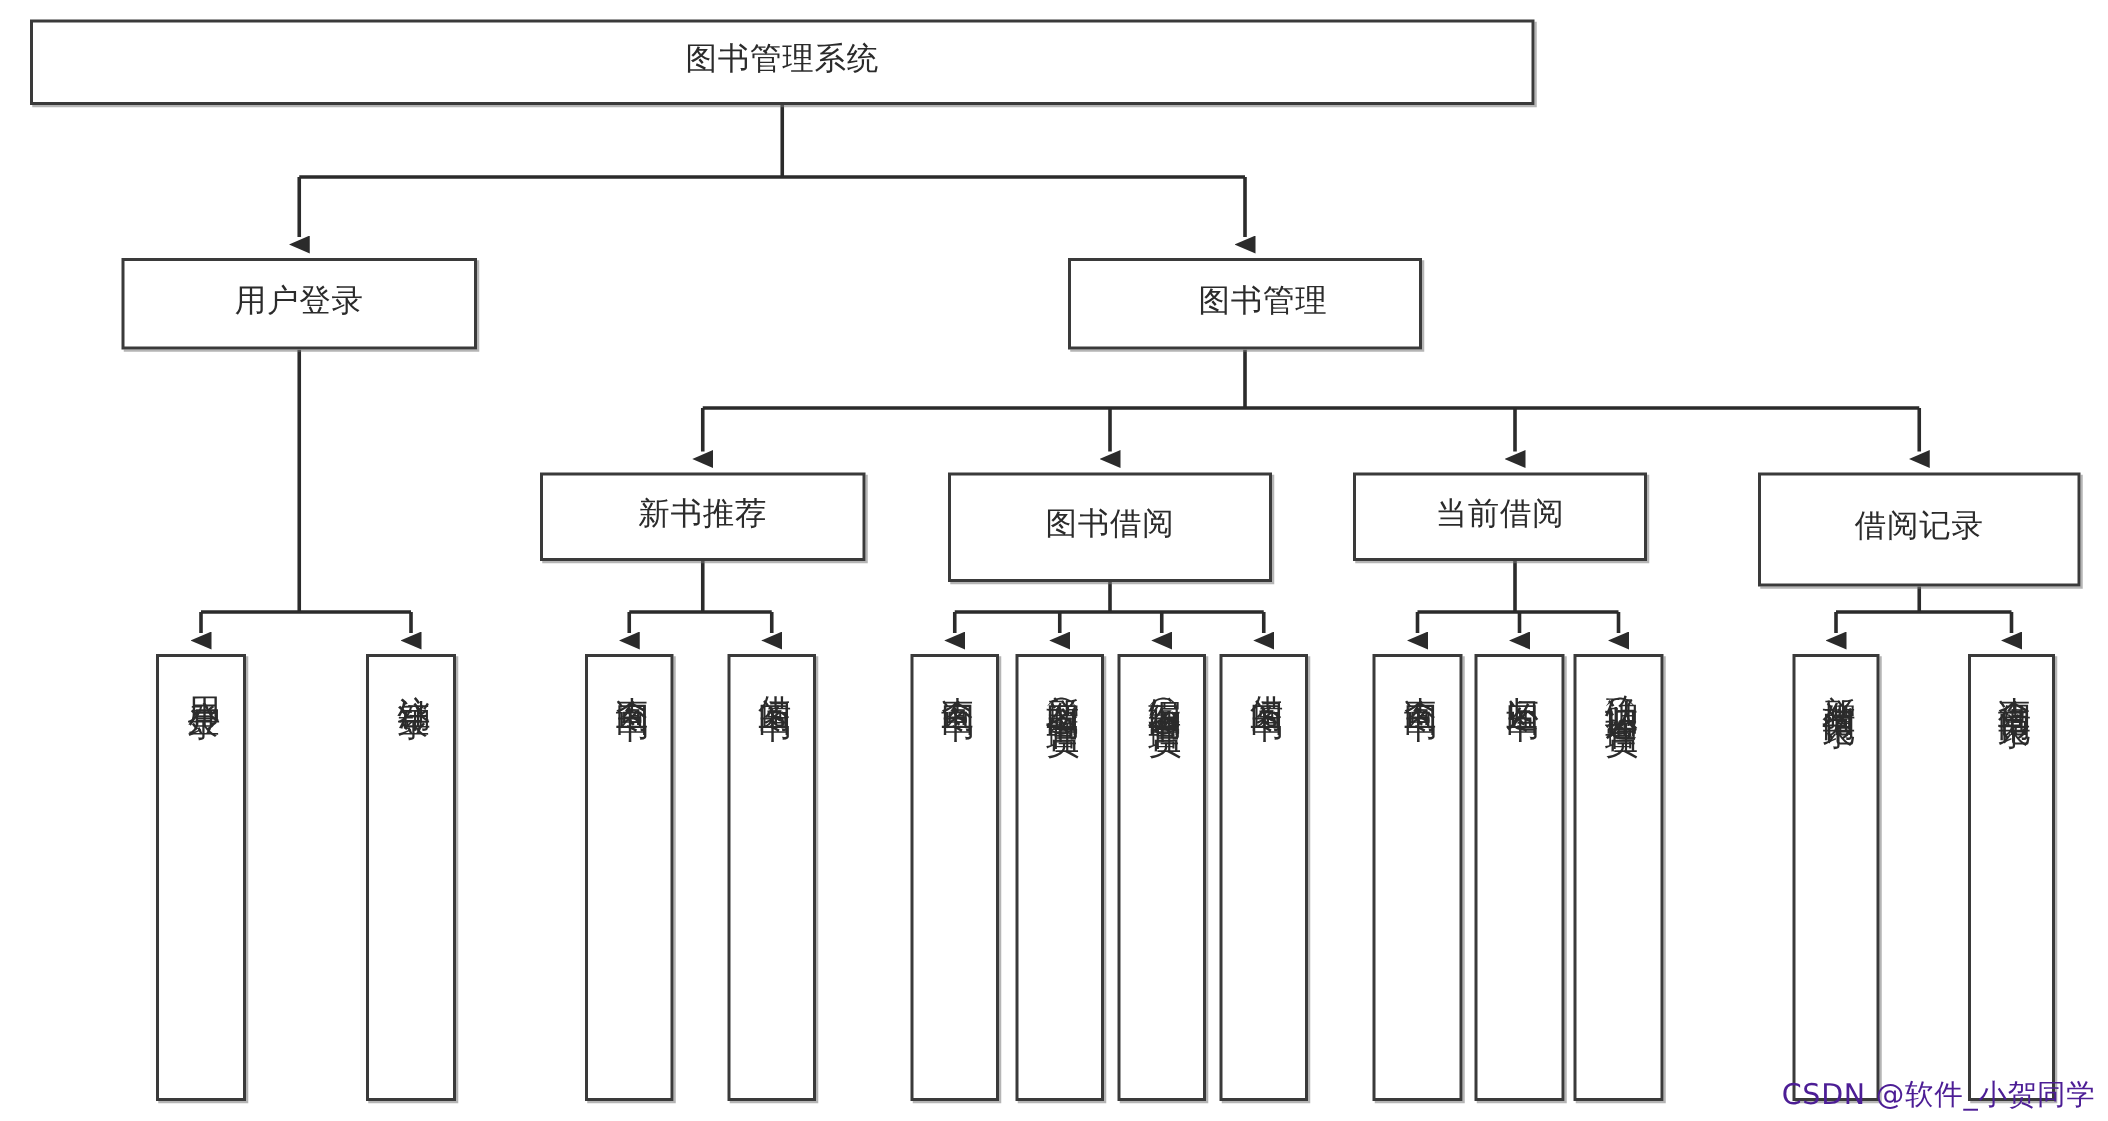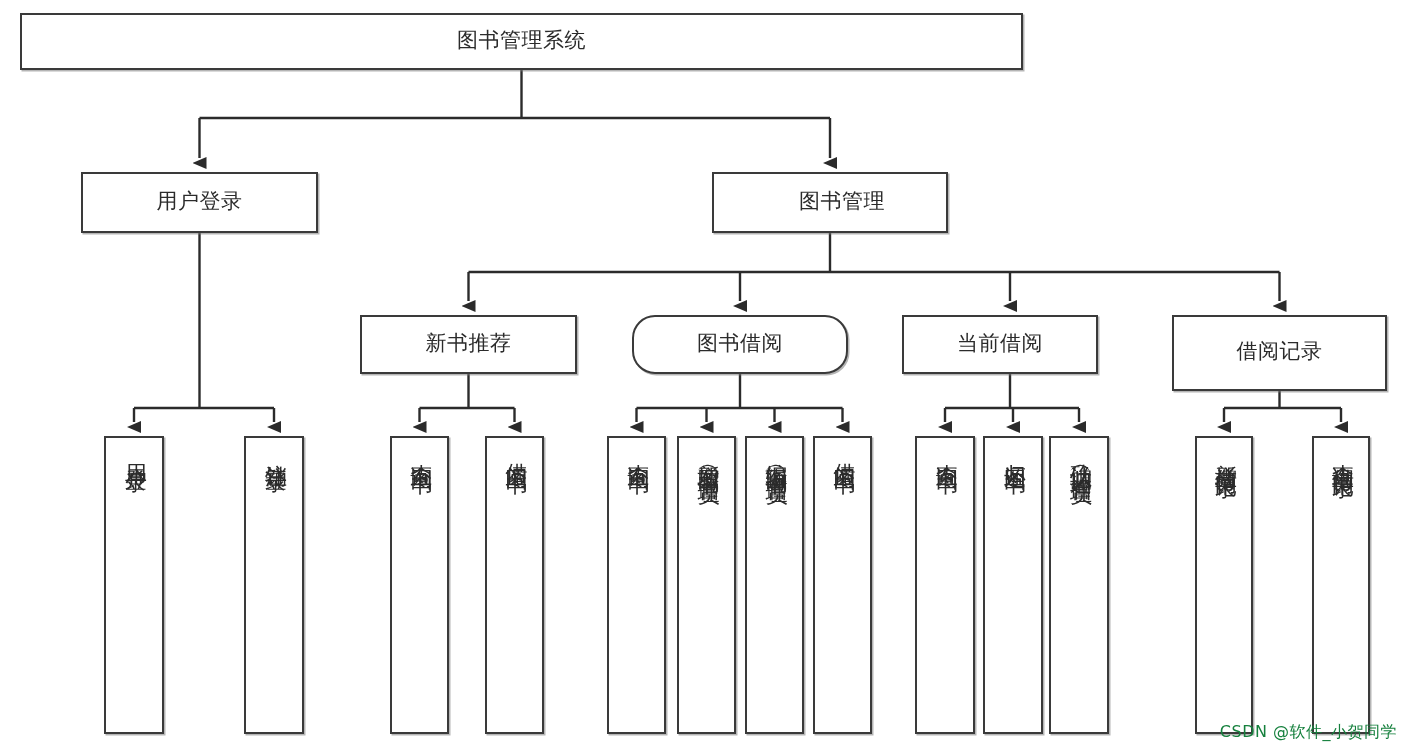--- a/index.html
+++ b/index.html
@@ -54,22 +54,22 @@
     text-orientation: upright;
     font-size: 22px;
     letter-spacing: 3px;
     line-height: 1.0;
     white-space: nowrap;
   }
   #watermark {
     position: absolute;
     right: 8px;
     bottom: 4px;
-    font-size: 16px;
-    color: #15803d;
+    font-size: 19px;
+    color: #4c1d95;
     letter-spacing: 0.5px;
     white-space: nowrap;
     font-family: "DejaVu Sans", "Liberation Sans", sans-serif;
   }
 </style>
 </head>
 <body>
 
 <div id="canvas">
   <svg id="edges" viewBox="0 0 1405 747">
@@ -121,21 +121,21 @@
       </div>
       <div class="node horiz" style="left: 81px; top: 172px; width: 237px; height: 61px;">
         <span class="lbl">用户登录</span>
       </div>
       <div class="node horiz" style="left: 712px; top: 172px; width: 236px; height: 61px; padding-left: 24px;">
         <span class="lbl">图书管理</span>
       </div>
       <div class="node horiz" style="left: 360px; top: 315px; width: 217px; height: 59px;">
         <span class="lbl">新书推荐</span>
       </div>
-      <div class="node horiz" style="left: 632px; top: 315px; width: 216px; height: 59px; border-radius: 23px;">
+      <div class="node horiz" style="left: 632px; top: 315px; width: 216px; height: 73px;">
         <span class="lbl">图书借阅</span>
       </div>
       <div class="node horiz" style="left: 902px; top: 315px; width: 196px; height: 59px;">
         <span class="lbl">当前借阅</span>
       </div>
       <div class="node horiz" style="left: 1172px; top: 315px; width: 215px; height: 76px;">
         <span class="lbl">借阅记录</span>
       </div>
       <div class="node vert" style="left: 104px; top: 436px; width: 60px; height: 298px;">
         <span class="lbl">用户登录</span>

